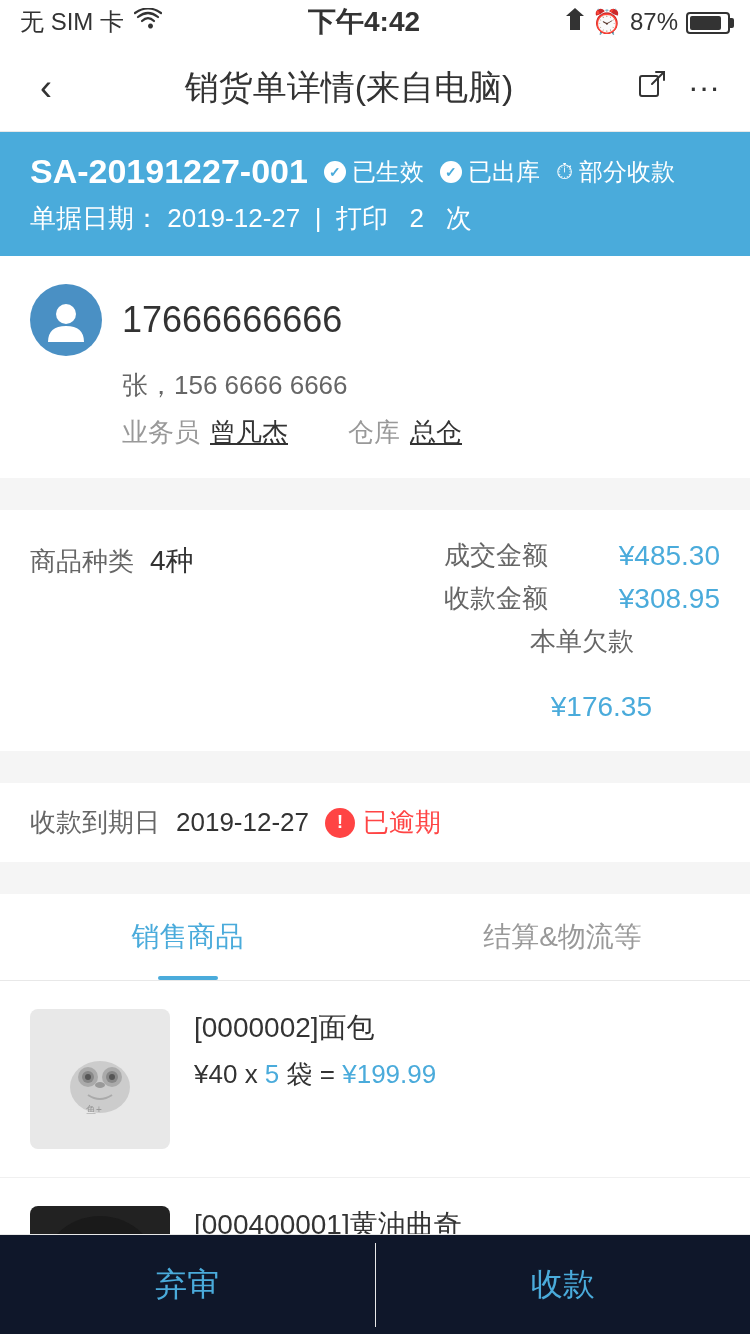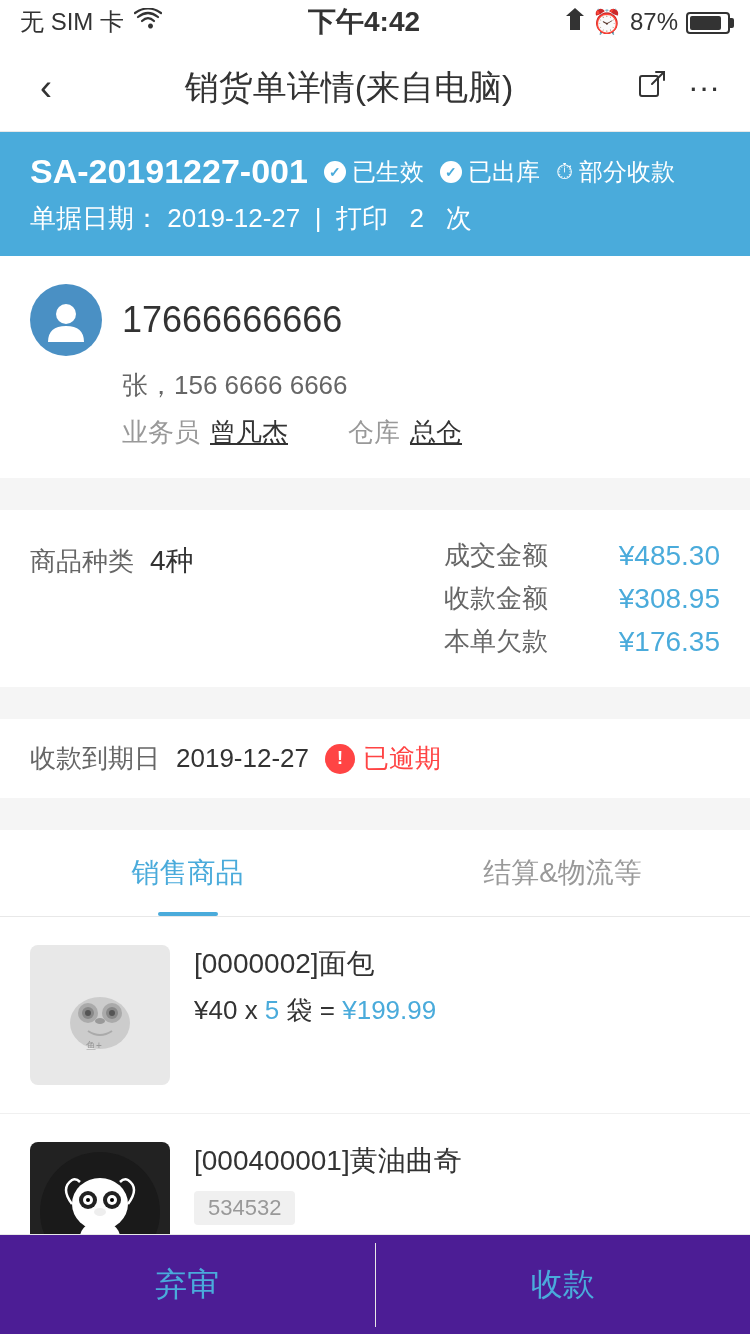--- a/index.html
+++ b/index.html
@@ -195,21 +195,21 @@
     .summary-label { font-size: 26px; color: #666; }
     .summary-count { font-size: 28px; color: #333; font-weight: 500; }
     .summary-right { text-align: right; }
     .summary-row {
       display: flex;
       justify-content: flex-end;
       align-items: center;
       gap: 32px;
       margin-bottom: 8px;
     }
-    .summary-row:last-child { margin-bottom: 0; }
+    .summary-row:last-child { margin-bottom: 0; flex-direction: column; }
     .summary-row-label { font-size: 26px; color: #666; }
     .summary-row-value { font-size: 28px; color: #4AABDB; font-weight: 500; min-width: 140px; text-align: right; }
 
     
     .payment-due-section {
       background: #fff;
       padding: 22px 30px;
       margin-bottom: 16px;
       display: flex;
       align-items: center;
@@ -311,21 +311,21 @@
     .product-price .quantity { color: #4AABDB; }
     .product-price .total { color: #4AABDB; font-weight: 500; }
 
     
     .bottom-toolbar {
       position: fixed;
       bottom: 0;
       left: 0;
       width: 750px;
       height: 100px;
-      background: #4c1d95;
+      background: #0f172a;
       border-top: 1px solid #e8e8e8;
       display: flex;
       align-items: center;
     }
     .toolbar-btn {
       flex: 1;
       text-align: center;
       font-size: 32px;
       cursor: pointer;
       padding: 20px 0;

